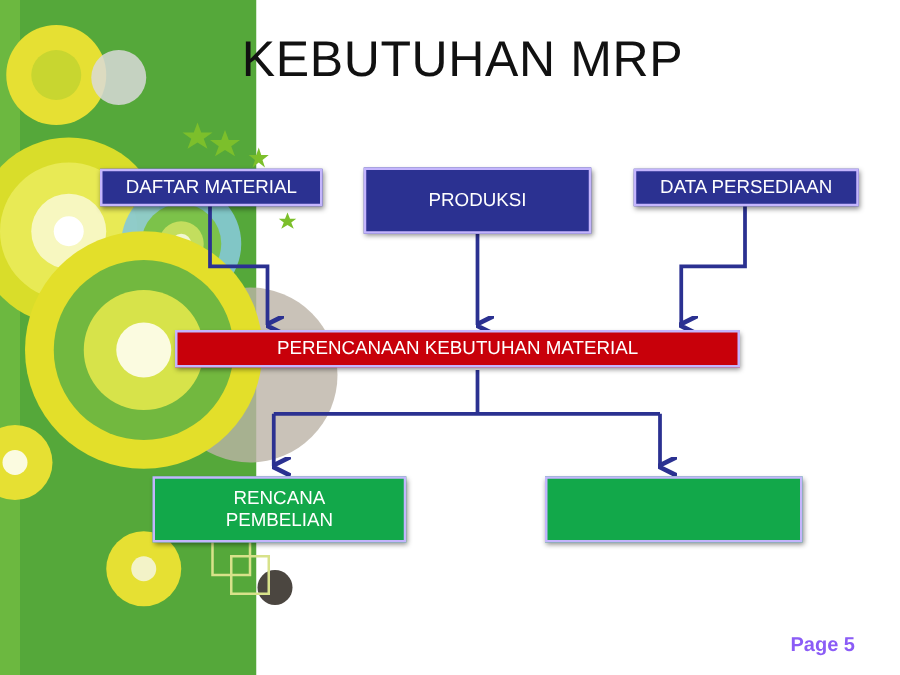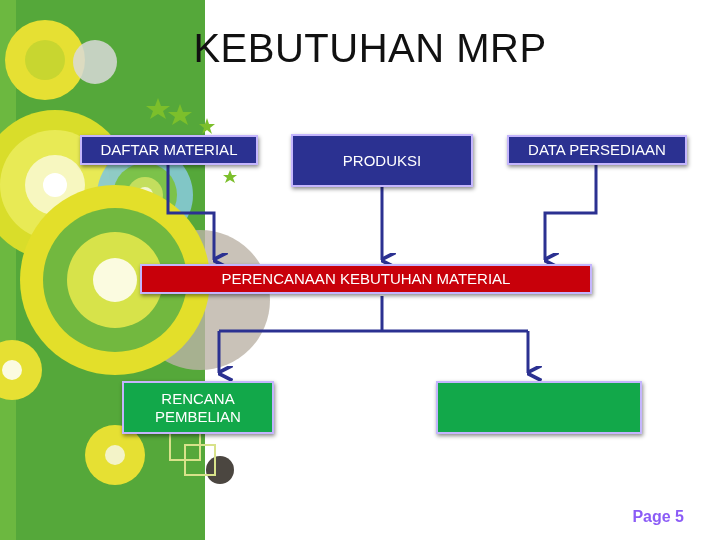--- a/index.html
+++ b/index.html
@@ -78,21 +78,21 @@
 </div>
 
 <div class="box blue" style="left:507px; top:135px; width:180px; height:30px;">
   <span>DATA PERSEDIAAN</span>
 </div>
 
 <div class="box red" style="left:140px; top:264px; width:452px; height:30px;">
   <span>PERENCANAAN KEBUTUHAN MATERIAL</span>
 </div>
 
-<div class="box green" style="left:122px; top:381px; width:152px; height:53px; flex-direction:column;">
+<div class="box green" style="left:122px; top:381px; width:203px; height:53px; flex-direction:column;">
   <span>RENCANA</span>
   <span>PEMBELIAN</span>
 </div>
 
 <div class="box green" style="left:436px; top:381px; width:206px; height:53px; flex-direction:column;">
 </div>
 
 <div class="footer">Page 5</div>
 
 </body></html>

